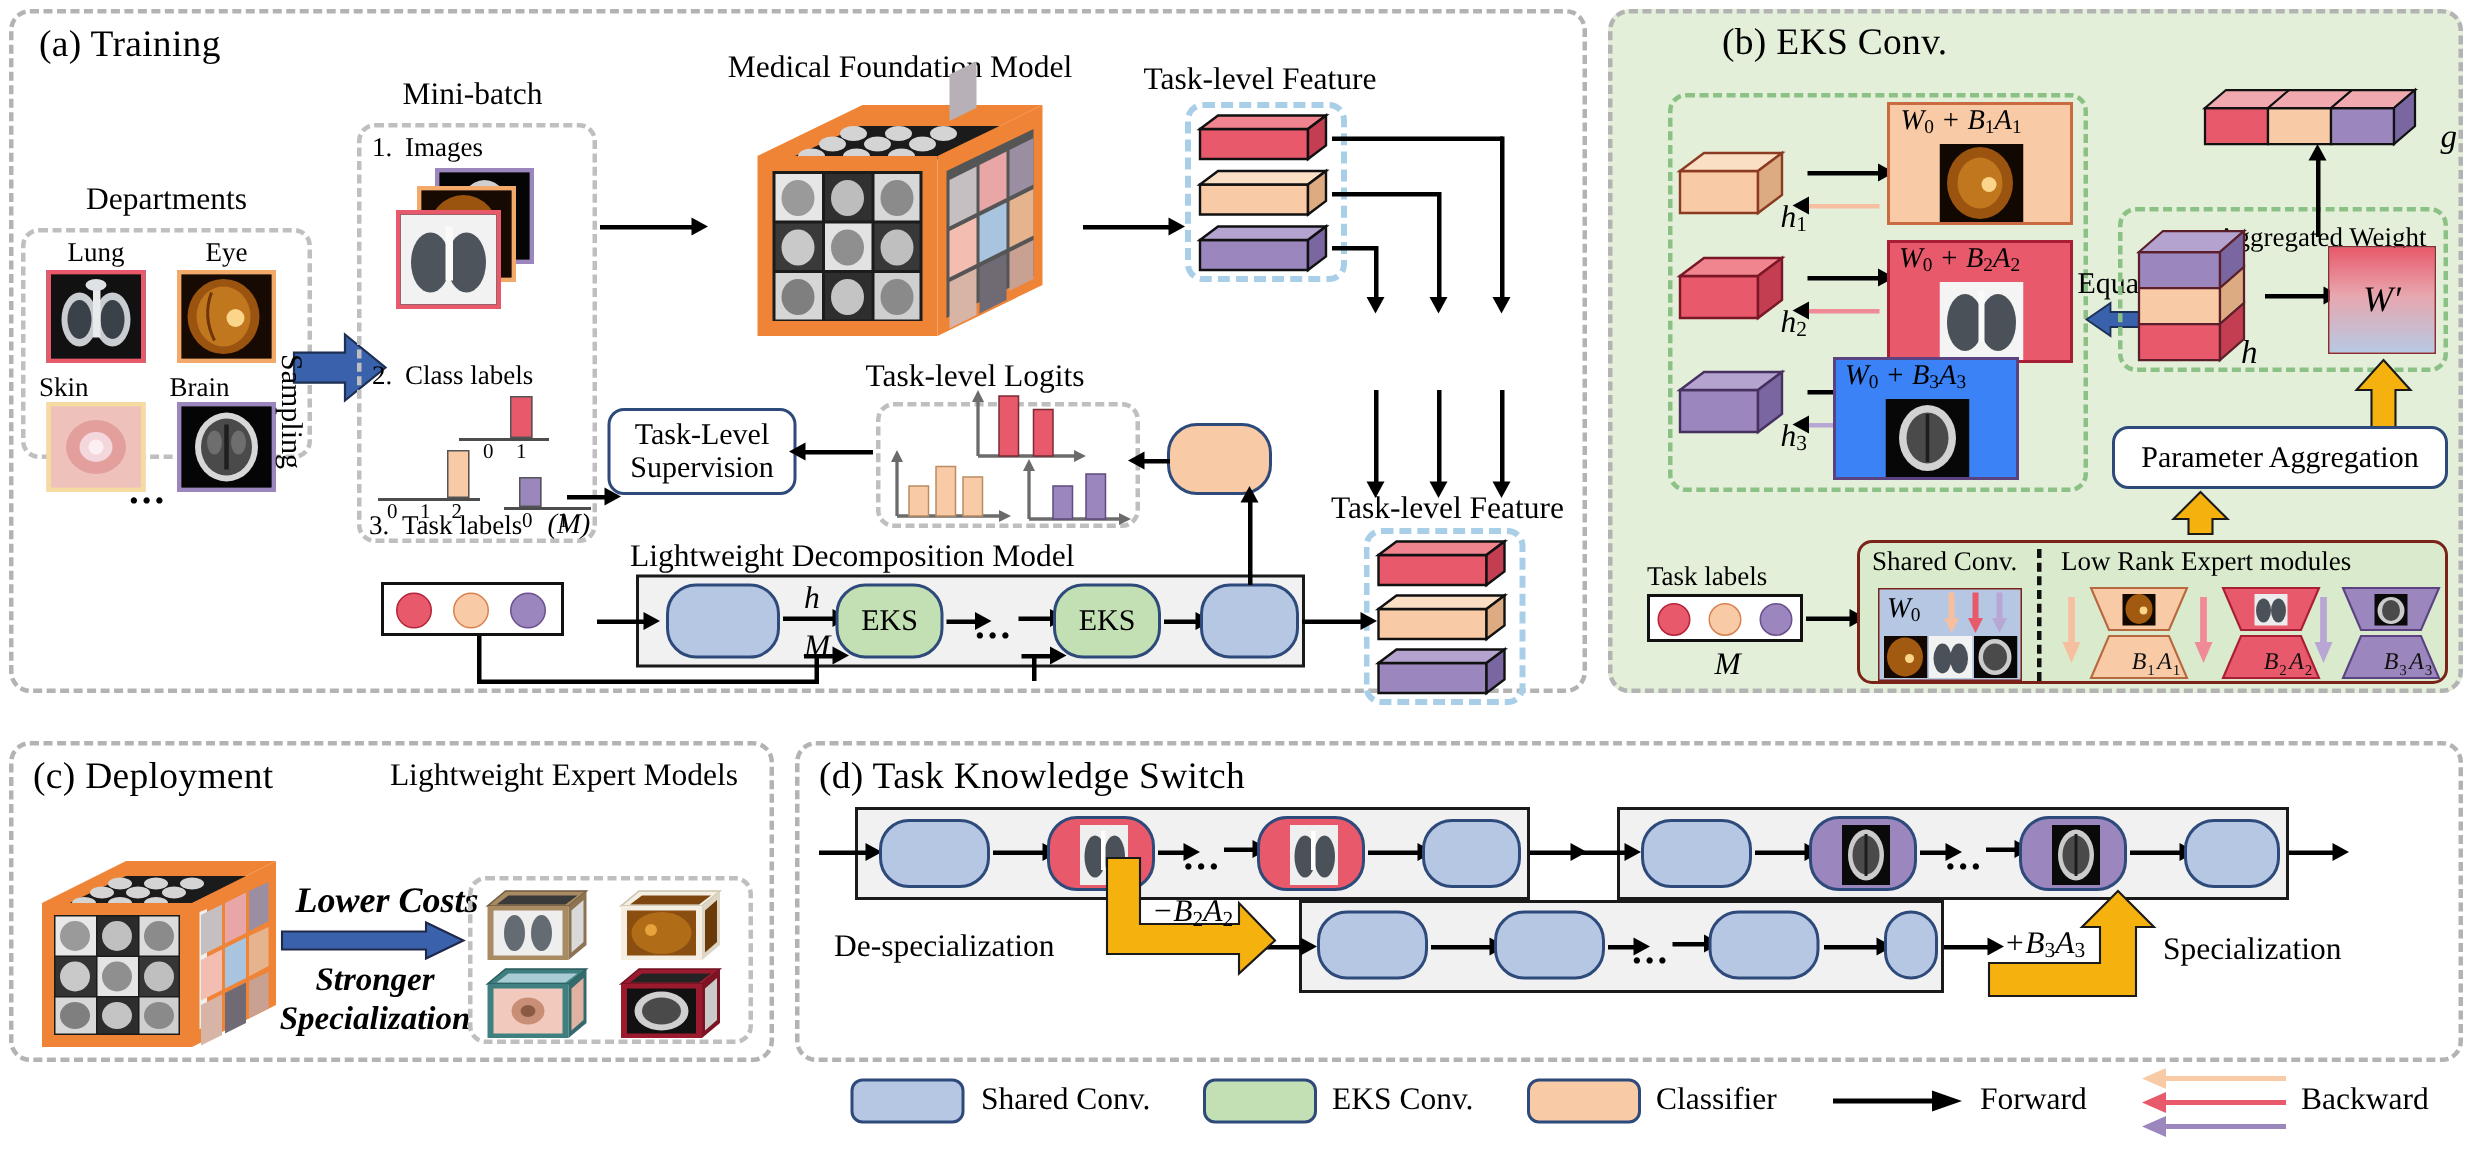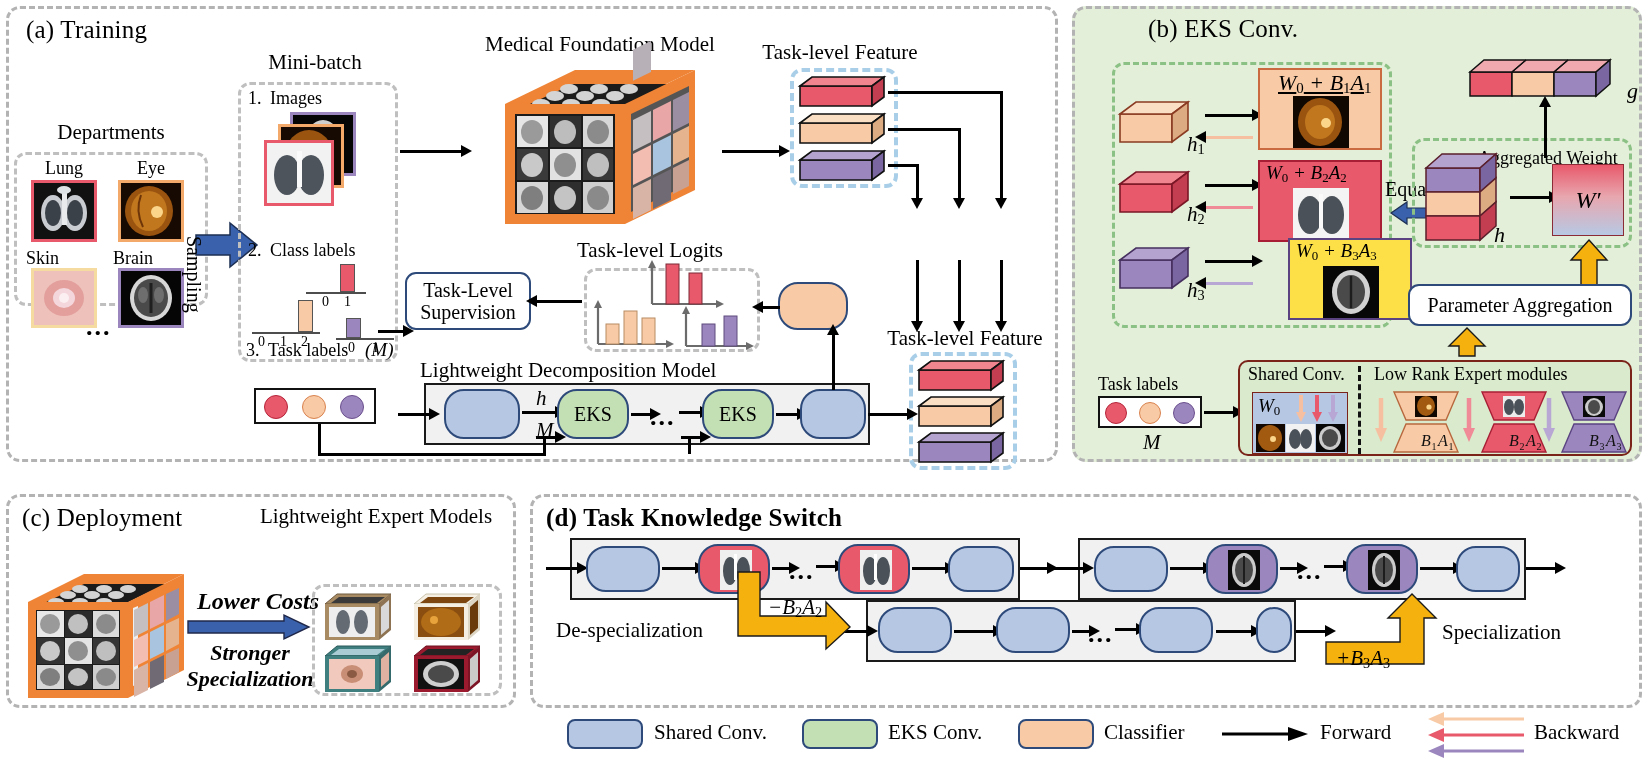--- a/index.html
+++ b/index.html
@@ -371,21 +371,21 @@
         <polygon points="0,14 16,2 68,2 52,14" fill="#fadfc5" stroke="#8a3b22" stroke-width="1.6"></polygon>
         <polygon points="52,14 68,2 68,30 52,42" fill="#ddab81" stroke="#8a3b22" stroke-width="1.6"></polygon>
       </svg>
   </div>
   <div class="abs mtxt" style="left:1187px;top:132px;">
     <span>h</span><span class="sub">1</span>
   </div>
   <div class="arw" style="left:1205px;top:114px;width:48px;"></div>
   <div class="arw lft" style="left:1205px;top:136px;width:48px;background:#f6c0a0;"></div>
   <div class="abs" style="left:1258px;top:68px;width:124px;height:82px;background:#f8cba6;border:2px solid #c96a40;box-sizing:border-box;">
-    <div class="abs mtxt" style="left:18px;top:0px;font-size:22px;text-decoration:underline;">
+    <div class="abs mtxt" style="left:7px;top:0px;font-size:19px;">
       <span>W</span><span class="sub">0</span><span> + B</span><span class="sub">1</span><span>A</span><span class="sub">1</span>
     </div>
     <div class="abs" style="left:33px;top:26px;width:56px;height:52px;overflow:hidden;">
       <svg width="56" height="52" viewBox="0 0 56 52">
           <rect width="56" height="52" fill="#120802"></rect>
           <ellipse cx="27" cy="26" rx="22" ry="24" fill="#9a5410"></ellipse>
           <ellipse cx="27" cy="26" rx="15" ry="17" fill="#c0771e"></ellipse>
           <ellipse cx="33" cy="27" rx="5" ry="5" fill="#fbd68a"></ellipse>
         </svg>
     </div>
@@ -422,21 +422,21 @@
         <polygon points="0,14 52,14 52,42 0,42" fill="#9b87bd" stroke="#46305f" stroke-width="1.6"></polygon>
         <polygon points="0,14 16,2 68,2 52,14" fill="#b4a3ce" stroke="#46305f" stroke-width="1.6"></polygon>
         <polygon points="52,14 68,2 68,30 52,42" fill="#7a66a0" stroke="#46305f" stroke-width="1.6"></polygon>
       </svg>
   </div>
   <div class="abs mtxt" style="left:1187px;top:278px;">
     <span>h</span><span class="sub">3</span>
   </div>
   <div class="arw" style="left:1205px;top:260px;width:48px;"></div>
   <div class="arw lft" style="left:1205px;top:282px;width:48px;background:#b8a6d4;"></div>
-  <div class="abs" style="left:1288px;top:238px;width:124px;height:82px;background:#fde047;border:2px solid #5b4382;box-sizing:border-box;">
+  <div class="abs" style="left:1222px;top:238px;width:124px;height:82px;background:#3b82f6;border:2px solid #5b4382;box-sizing:border-box;">
     <div class="abs mtxt" style="left:6px;top:0px;font-size:19px;">
       <span>W</span><span class="sub">0</span><span> + B</span><span class="sub">3</span><span>A</span><span class="sub">3</span>
     </div>
     <div class="abs" style="left:33px;top:26px;width:56px;height:52px;overflow:hidden;">
       <svg width="56" height="52" viewBox="0 0 56 52">
           <rect width="56" height="52" fill="#070707"></rect>
           <ellipse cx="28" cy="26" rx="19" ry="22" fill="#d2d2d2"></ellipse>
           <ellipse cx="28" cy="26" rx="14" ry="17" fill="#4a4a4a"></ellipse>
           <path d="M28 10 L28 42" stroke="#1d1d1d" stroke-width="2.4"></path>
         </svg>
@@ -719,21 +719,21 @@
       <rect x="0" y="12" width="54" height="36" fill="#9c1a2e"></rect>
       <rect x="4" y="15" width="46" height="30" fill="#111"></rect>
       <ellipse cx="27" cy="30" rx="18" ry="13" fill="#cfcfcf"></ellipse>
         <ellipse cx="27" cy="30" rx="13" ry="9" fill="#4a4a4a"></ellipse>
       <polygon points="54,12 66,2 66,38 54,48" fill="#7d1426"></polygon>
       <polygon points="56,15 64,8 64,36 56,43" fill="#cacaca"></polygon>
     </svg>
   </div>
 
   <div class="abs dash" style="left:530px;top:494px;width:1112px;height:214px;"></div>
-  <div class="abs panel-title" style="left:546px;top:504px;font-weight:bold;">(d) Task Knowledge Switch</div>
+  <div class="abs panel-title" style="left:546px;top:504px;">(d) Task Knowledge Switch</div>
 
   <div class="abs greystrip" style="left:570px;top:538px;width:450px;height:62px;"></div>
   <div class="arw" style="left:546px;top:567px;width:32px;"></div>
   <div class="abs rbox sharedc" style="left:586px;top:546px;width:74px;height:46px;"></div>
   <div class="arw" style="left:662px;top:567px;width:34px;"></div>
   <div class="abs rbox" style="left:698px;top:544px;width:72px;height:50px;background:#e8596b;">
     <div class="abs" style="left:20px;top:4px;width:32px;height:40px;overflow:hidden;">
       <svg width="32" height="40" viewBox="0 0 32 40">
           <rect width="32" height="40" fill="#efefef"></rect>
           <ellipse cx="10" cy="21" rx="7" ry="14" fill="#4a5158"></ellipse>
@@ -811,21 +811,21 @@
   </div>
   <div class="abs mtxt" style="left:768px;top:595px;font-size:21px;">
     <span>−B</span><span class="sub">2</span><span>A</span><span class="sub">2</span>
   </div>
 
   <div class="abs" style="left:1326px;top:594px;width:116px;height:74px;">
     <svg width="116" height="74" viewBox="0 0 116 74">
       <path d="M0 48 L74 48 L74 24 L62 24 L86 0 L110 24 L98 24 L98 70 L0 70 Z" fill="#f5b10e" stroke="#1a1a1a" stroke-width="1.4"></path>
     </svg>
   </div>
-  <div class="abs mtxt" style="left:1336px;top:646px;font-size:21px;">
+  <div class="abs mtxt" style="left:1336px;top:616px;font-size:21px;">
     <span>+B</span><span class="sub">3</span><span>A</span><span class="sub">3</span>
   </div>
   <div class="abs cap" style="left:1442px;top:620px;width:180px;text-align:left;">Specialization</div>
 
   <div class="abs legend-sw sharedc" style="left:567px;top:719px;width:76px;height:30px;"></div>
   <div class="abs cap" style="left:654px;top:720px;width:140px;text-align:left;">Shared Conv.</div>
   <div class="abs legend-sw eksc" style="left:802px;top:719px;width:76px;height:30px;"></div>
   <div class="abs cap" style="left:888px;top:720px;width:122px;text-align:left;">EKS Conv.</div>
   <div class="abs legend-sw clsf" style="left:1018px;top:719px;width:76px;height:30px;"></div>
   <div class="abs cap" style="left:1104px;top:720px;width:110px;text-align:left;">Classifier</div>

